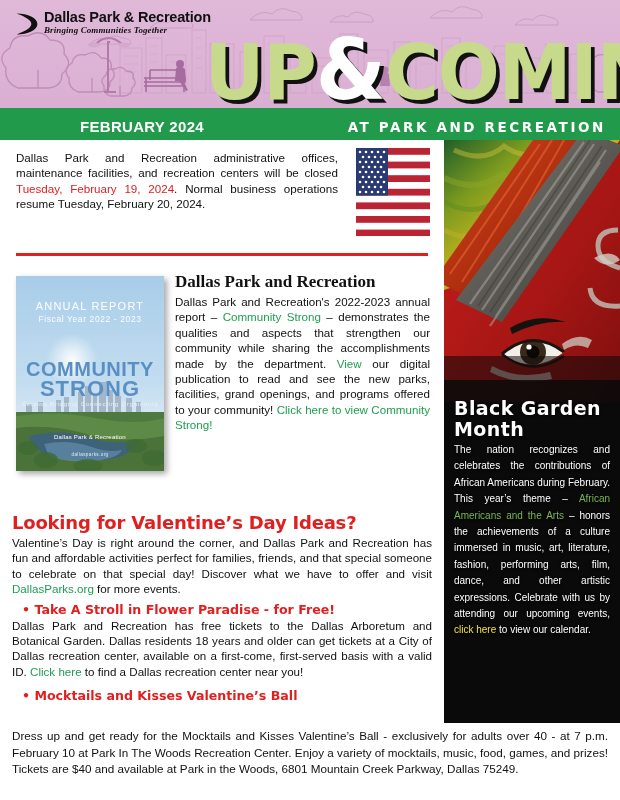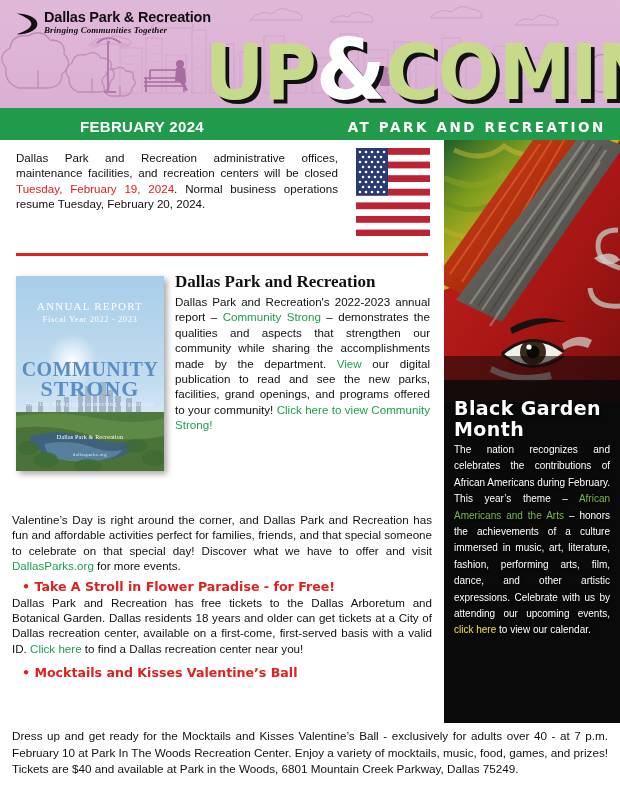--- a/index.html
+++ b/index.html
@@ -81,21 +81,21 @@
   .divider { position: absolute; left: 16px; top: 253px; width: 412px; height: 3px; background: #e02020; }
 
   
   .art2 { position: absolute; left: 0; top: 266px; width: 444px; }
   .report-cover {
     position: absolute; left: 16px; top: 10px; width: 148px; height: 195px;
     box-shadow: 3px 3px 6px rgba(0,0,0,.35);
     overflow: hidden; background: #9cc6e8;
   }
   .rc-txt { position: absolute; left: 0; width: 100%; text-align: center; color: #fff;
-            font-family: Liberation Serif, serif; }
+            font-family: Liberation Sans, sans-serif; }
   .rc-ar { top: 24px; font-size: 11px; letter-spacing: 1.2px; font-weight: 400; }
   .rc-fy { top: 38px; font-size: 8.5px; letter-spacing: .6px; opacity: .95; }
   .rc-c1 { top: 82px; font-size: 20px; font-weight: bold; letter-spacing: .5px; color: #5a8fc4; }
   .rc-c2 { top: 100px; font-size: 22px; font-weight: bold; letter-spacing: 1px; color: #5a8fc4; }
   .rc-tag { top: 124px; font-size: 6.2px; letter-spacing: .7px; color: #e8f1f8; }
   .rc-logo { top: 158px; font-size: 6px; color: #fff; letter-spacing: .2px; }
   .rc-url { top: 176px; font-size: 4.6px; color: #dfeaf4; letter-spacing: .4px; }
 
   .art2-body { position: absolute; left: 175px; top: 6px; width: 255px; }
   h2.art2-title {
@@ -384,20 +384,21 @@
           <stop offset="0%" stop-color="#fef1f2"></stop>
             <stop offset="60%" stop-color="#f7c6cb"></stop>
           <stop offset="100%" stop-color="#efa3ab"></stop>
         </radialGradient>
       </defs>
       <path d="M58 52 C58 22 20 18 20 50 C20 76 58 104 58 128 C58 104 96 76 96 50 C96 18 58 22 58 52 Z" fill="url(#hg1)" opacity="0.92"></path>
       <path d="M104 62 C104 26 58 22 58 58 C58 90 104 126 104 156 C104 126 150 90 150 58 C150 22 104 26 104 62 Z" fill="url(#hg2)"></path>
       <path d="M104 156 q-6 24 2 44 q8 20 -6 26 q-14 5 -10 -10 q4 -13 14 -6 q12 9 4 22 q-8 12 -18 6" stroke="#e9939c" stroke-width="1.6" fill="none"></path>
     </svg>
 
+    <h2 class="val-title">Looking for Valentine’s Day Ideas?</h2>
     <p class="body"><span>Valentine’s Day is right around the corner, and Dallas Park and Recreation has fun and affordable activities perfect for families, friends, and that special someone to celebrate on that special day! Discover what we have to offer and visit </span><span class="green-link">DallasParks.org</span><span> for more events.</span></p>
 
     <div class="bullet">• Take A Stroll in Flower Paradise - for Free!</div>
     <p class="body"><span>Dallas Park and Recreation has free tickets to the Dallas Arboretum and Botanical Garden. Dallas residents 18 years and older can get tickets at a City of Dallas recreation center, available on a first-come, first-served basis with a valid ID. </span><span class="green-link">Click here</span><span> to find a Dallas recreation center near you!</span></p>
 
     <div class="bullet" style="margin-top:9px">• Mocktails and Kisses Valentine’s Ball</div>
   </div>
 
   <div class="bottom">
     <p class="body">Dress up and get ready for the Mocktails and Kisses Valentine’s Ball - exclusively for adults over 40 - at 7 p.m. February 10 at Park In The Woods Recreation Center. Enjoy a variety of mocktails, music, food, games, and prizes! Tickets are $40 and available at Park in the Woods, 6801 Mountain Creek Parkway, Dallas 75249.</p>

